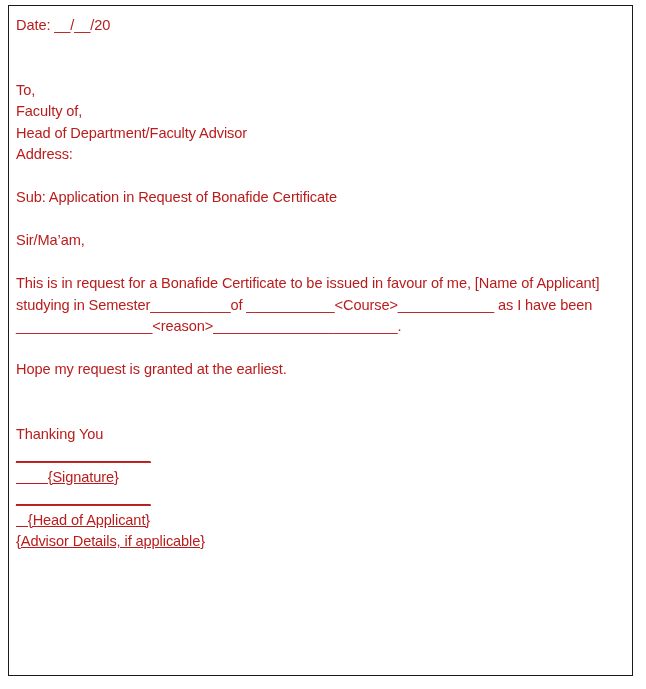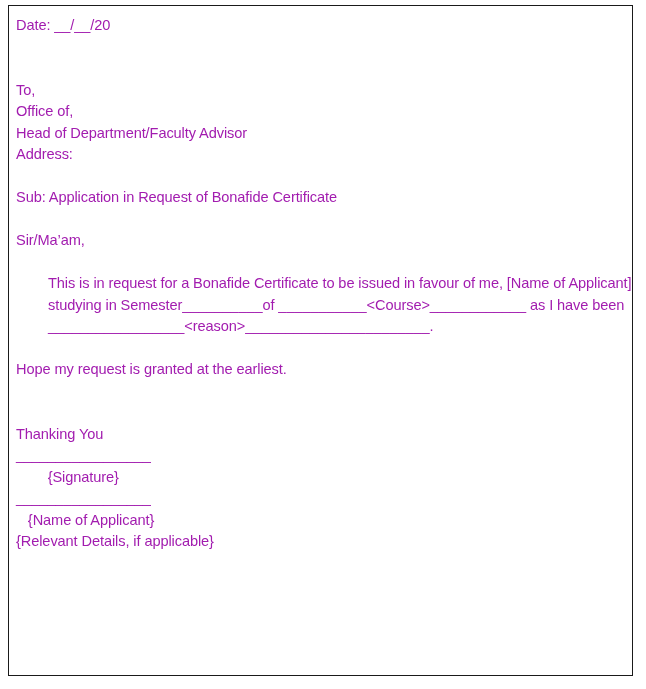--- a/index.html
+++ b/index.html
@@ -24,64 +24,65 @@
     height: 671px;
     box-sizing: border-box;
     border: 1px solid #1a1a1a;
     background: #ffffff;
   }
 
   #letter-body {
     padding: 9px 0 0 7px;
     font-size: 14.6px;
     line-height: 21.5px;
-    color: #a21caf;
+    color: #b91c1c;
     letter-spacing: -0.1px;
     font-stretch: condensed;
   }
 
   .line {
     white-space: pre-wrap;
     min-height: 21.5px;
   }
 
   .blank-line {
     height: 21.5px;
   }
 
   .para {
     white-space: pre-wrap;
     max-width: 588px;
-    margin-left: 32px;
   }
 
   .sig-rule {
     white-space: pre;
     letter-spacing: -0.2px;
+    text-decoration: underline;
   }
 
   .sig-caption {
     white-space: pre;
+    text-decoration: underline;
   }
 </style>
 </head>
 <body>
 
 <div id="document-page">
   <div id="letter-body">
 
     <div class="line">Date: __/__/20</div>
 
     <div class="blank-line"></div>
 
 
     <div class="blank-line"></div>
 
     <div class="line">To,</div>
-    <div class="line">Office of,</div>
+    <div class="line">Faculty of,</div>
     <div class="line">Head of Department/Faculty Advisor</div>
     <div class="line">Address:</div>
 
     <div class="blank-line"></div>
 
     <div class="line">Sub: Application in Request of Bonafide Certificate</div>
 
     <div class="blank-line"></div>
 
     <div class="line">Sir/Ma’am,</div>
@@ -96,18 +97,18 @@
 
     <div class="blank-line"></div>
     <div class="blank-line"></div>
 
     <div class="line">Thanking You</div>
 
     <div class="sig-rule">_________________</div>
     <div class="sig-caption">        {Signature}</div>
 
     <div class="sig-rule">_________________</div>
-    <div class="sig-caption">   {Name of Applicant}</div>
+    <div class="sig-caption">   {Head of Applicant}</div>
 
-    <div class="sig-caption">{Relevant Details, if applicable}</div>
+    <div class="sig-caption">{Advisor Details, if applicable}</div>
 
   </div>
 </div>
 
 </body></html>

